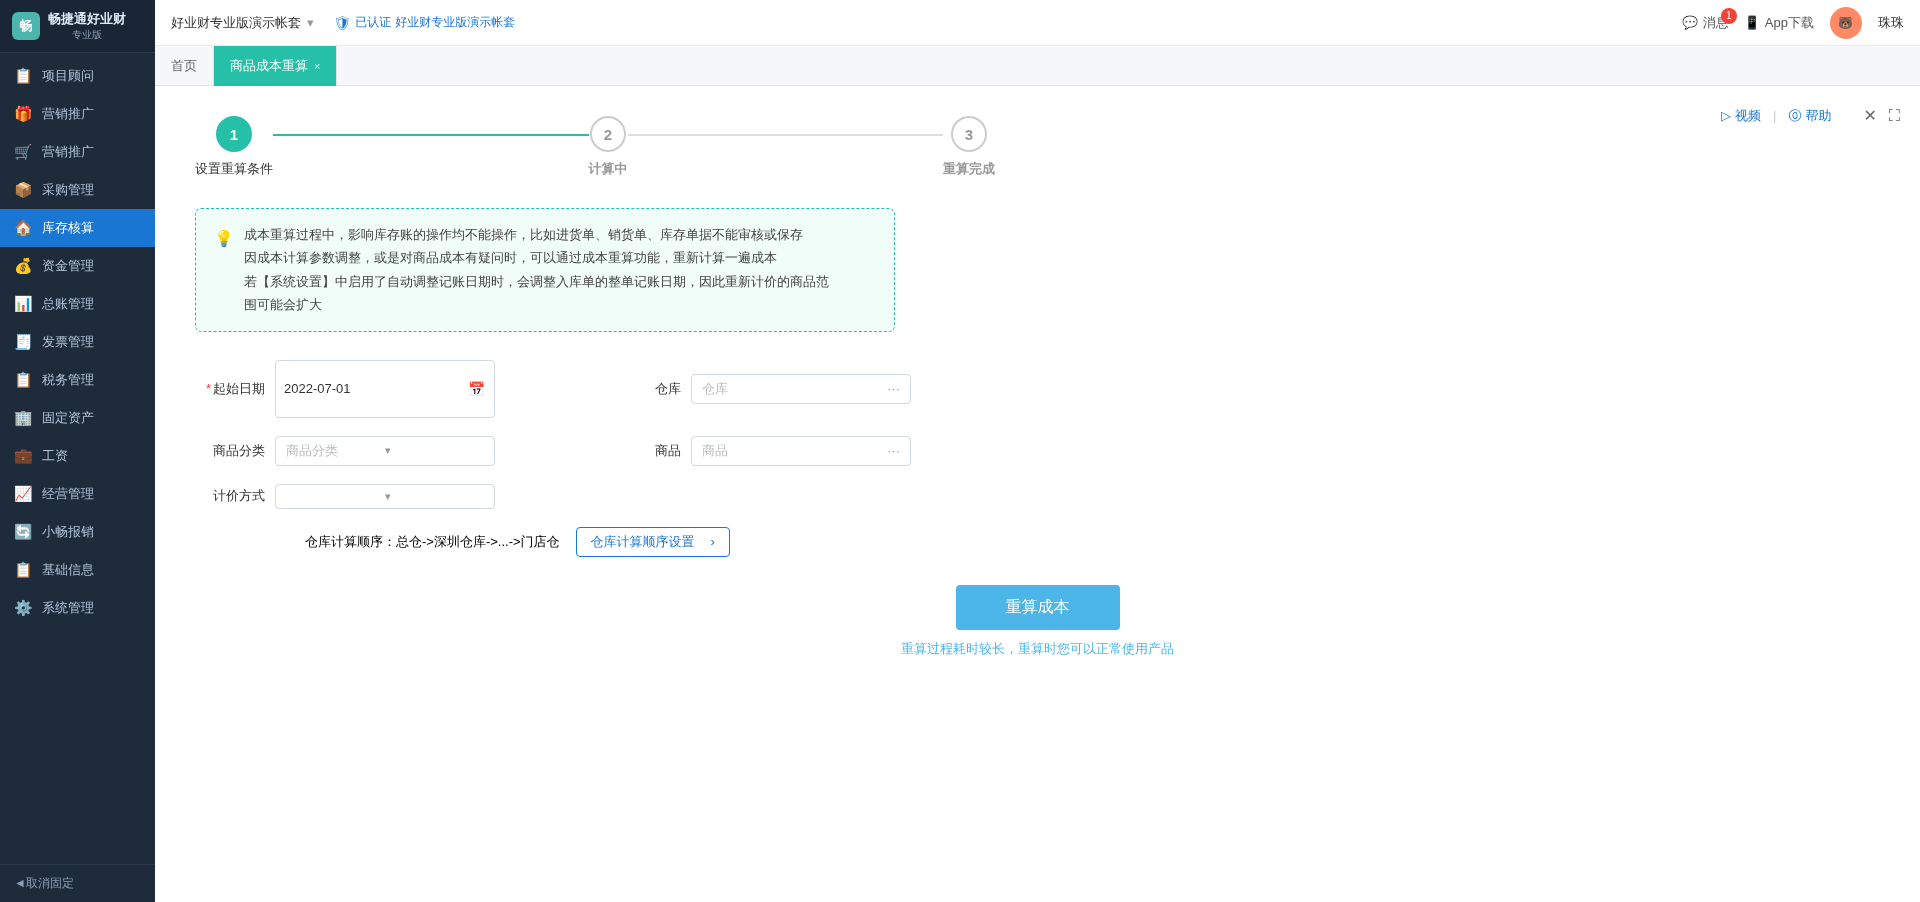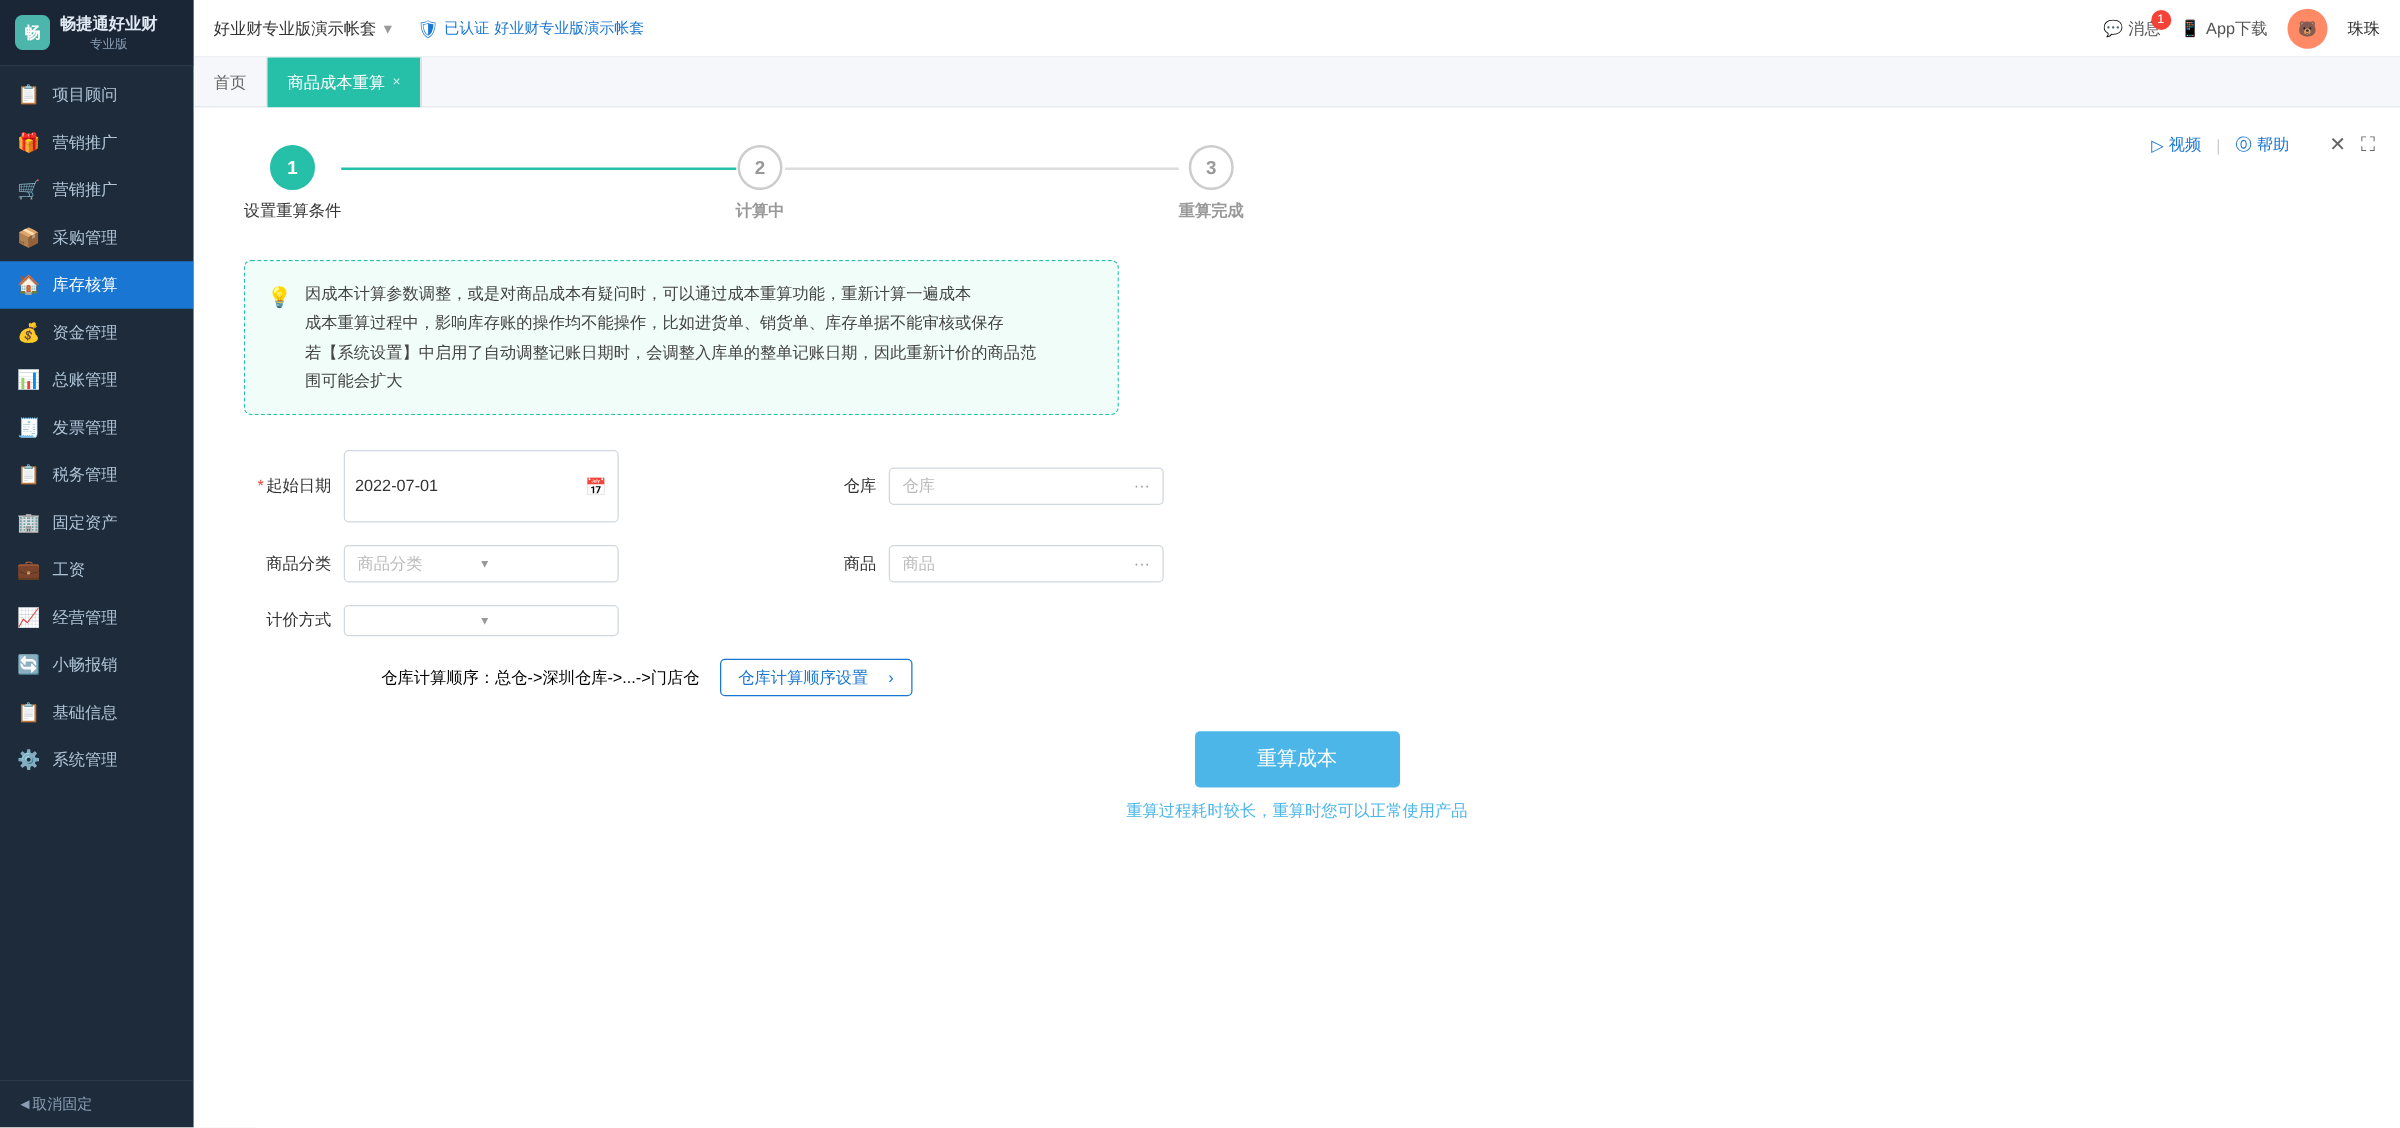--- a/index.html
+++ b/index.html
@@ -148,21 +148,21 @@
       max-width: 700px;
       margin-bottom: 28px;
       color: #444;
       font-size: 13px;
       line-height: 1.8;
       display: flex; gap: 10px;
     }
     .info-box .info-icon { color: #f5a623; font-size: 16px; margin-top: 2px; }
 
     
-    .form-row { display: flex; align-items: center; margin-bottom: 18px; gap: 56px; }
+    .form-row { display: flex; align-items: center; margin-bottom: 18px; gap: 36px; }
     .form-field { display: flex; align-items: center; gap: 10px; min-width: 380px; }
     .form-label { color: #333; font-size: 13px; min-width: 70px; text-align: right; }
     .required-dot { color: #f44336; margin-right: 2px; }
     .form-input-icon {
       display: flex; align-items: center;
       border: 1px solid #d0d7de;
       border-radius: 4px;
       padding: 20px 8px;
       min-width: 220px;
       background: white;
@@ -379,22 +379,22 @@
       <div style="flex:1;height:2px;background:#ddd;margin-top:18px;"></div>
       <div class="step-wrap" style="display:flex;flex-direction:column;align-items:center;">
         <div class="step-circle" style="border-color:#ccc;color:#999;">3</div>
         <div class="step-label inactive" style="color:#999;">重算完成</div>
       </div>
     </div>
 
     <div class="info-box">
       <span class="info-icon">💡</span>
       <div>
+        <div>成本重算过程中，影响库存账的操作均不能操作，比如进货单、销货单、库存单据不能审核或保存</div>
         <div>因成本计算参数调整，或是对商品成本有疑问时，可以通过成本重算功能，重新计算一遍成本</div>
-        <div>成本重算过程中，影响库存账的操作均不能操作，比如进货单、销货单、库存单据不能审核或保存</div>
         <div>若【系统设置】中启用了自动调整记账日期时，会调整入库单的整单记账日期，因此重新计价的商品范</div>
         <div>围可能会扩大</div>
       </div>
     </div>
 
     <div class="form-row">
       <div class="form-field">
         <div class="form-label">
           <span class="required-dot">*</span>起始日期
         </div>

